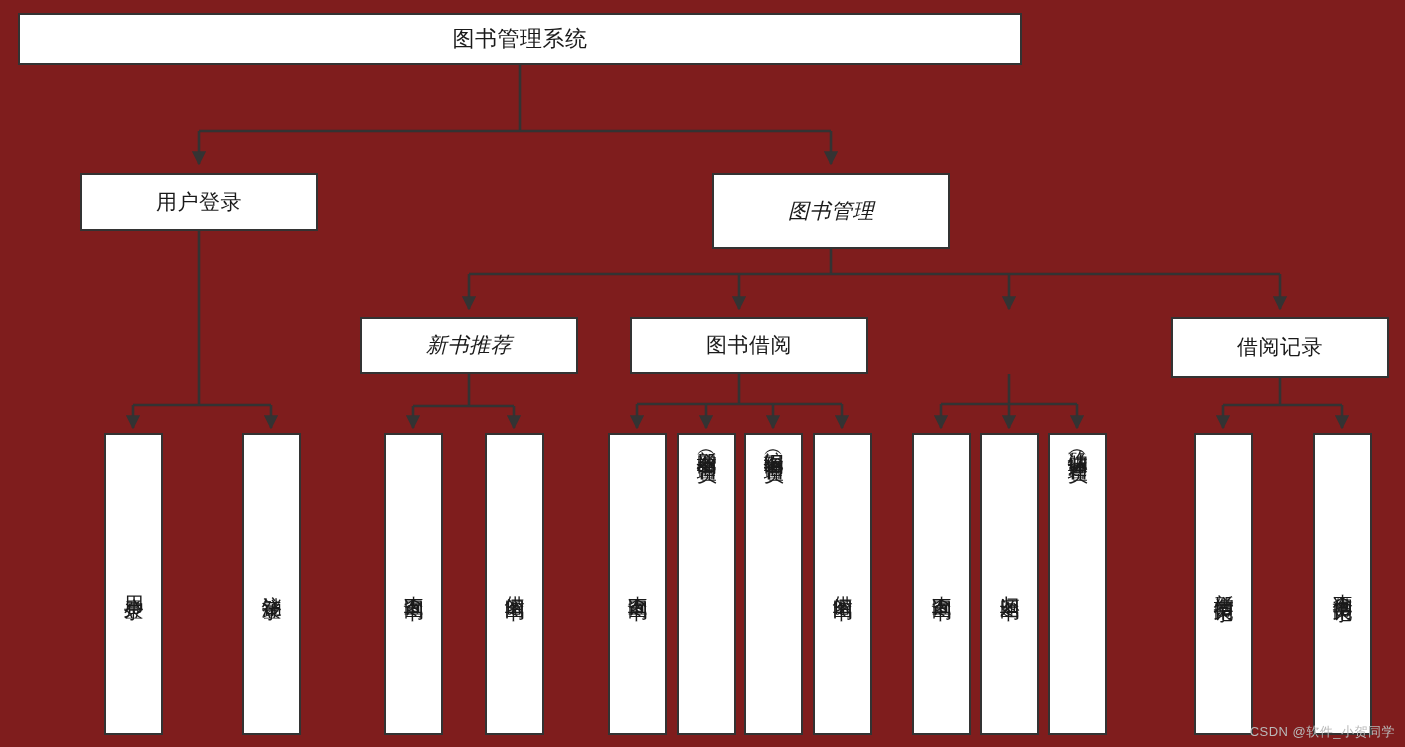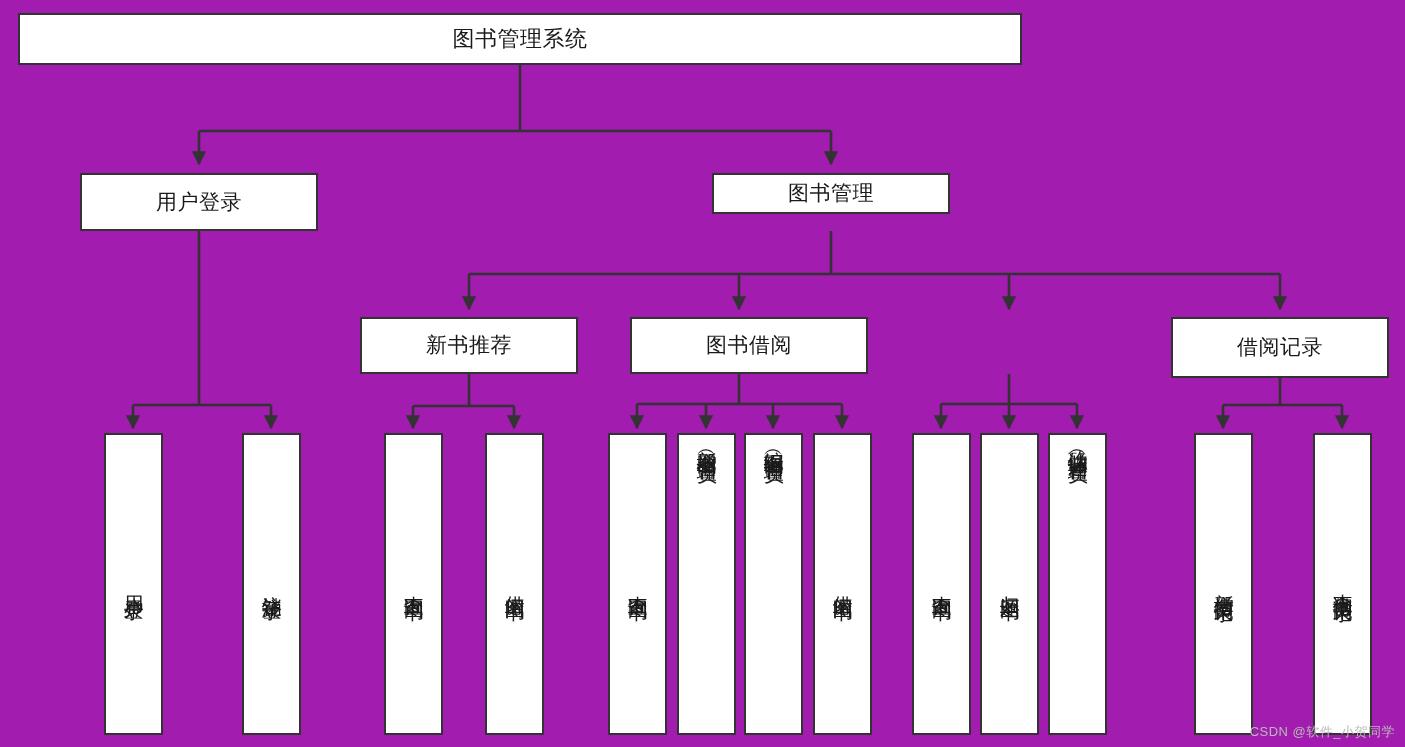--- a/index.html
+++ b/index.html
@@ -10,21 +10,21 @@
   }
   body {
     font-family: "Liberation Sans", "DejaVu Sans", sans-serif;
     color: #1a1a1a;
   }
   #diagram-root {
     position: relative;
     width: 1405px;
     height: 747px;
     overflow: hidden;
-    background: #a21caf;
+    background: #7f1d1d;
   }
   #edge-layer {
     position: absolute;
     left: 0;
     top: 0;
     width: 1405px;
     height: 747px;
     pointer-events: none;
   }
   .node {
@@ -128,25 +128,25 @@
     </g>
   </svg>
 
   <div class="node root" style="left:18px; top:13px; width:1004px; height:52px;">
     <span class="node-label">图书管理系统</span>
   </div>
 
   <div class="node" style="left:80px; top:173px; width:238px; height:58px;">
     <span class="node-label">用户登录</span>
   </div>
-  <div class="node" style="left:712px; top:173px; width:238px; height:41px;">
+  <div class="node" style="left:712px; top:173px; width:238px; height:76px;font-style:italic;">
     <span class="node-label">图书管理</span>
   </div>
 
-  <div class="node" style="left:360px; top:317px; width:218px; height:57px;">
+  <div class="node" style="left:360px; top:317px; width:218px; height:57px;font-style:italic;">
     <span class="node-label">新书推荐</span>
   </div>
   <div class="node" style="left:630px; top:317px; width:238px; height:57px;">
     <span class="node-label">图书借阅</span>
   </div>
   <div class="node" style="left:1171px; top:317px; width:218px; height:61px;">
     <span class="node-label">借阅记录</span>
   </div>
 
   <div class="node leaf center-v" style="left:104px; top:433px; width:59px; height:302px;">

